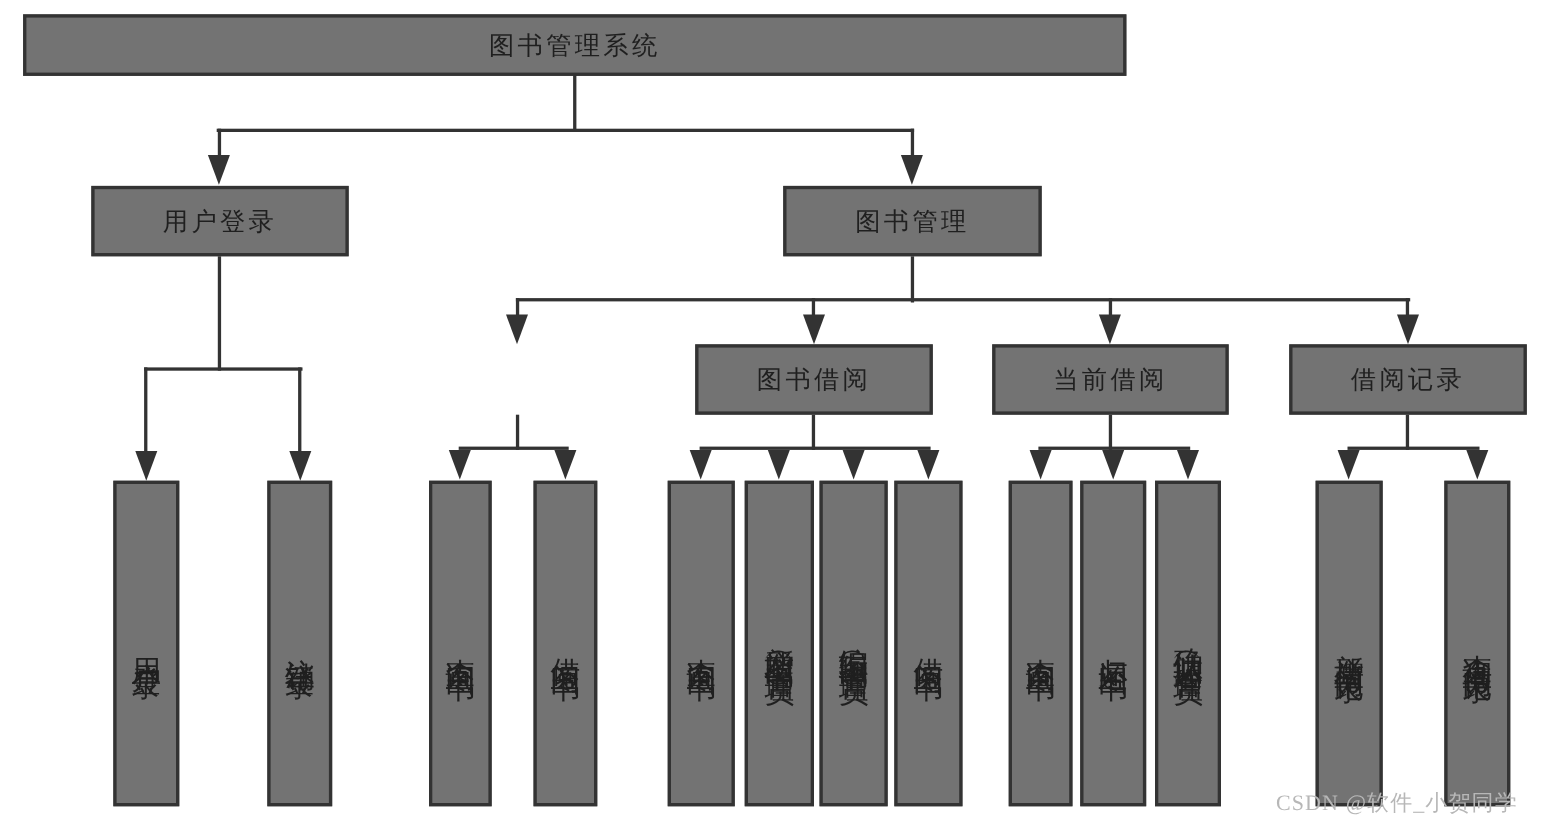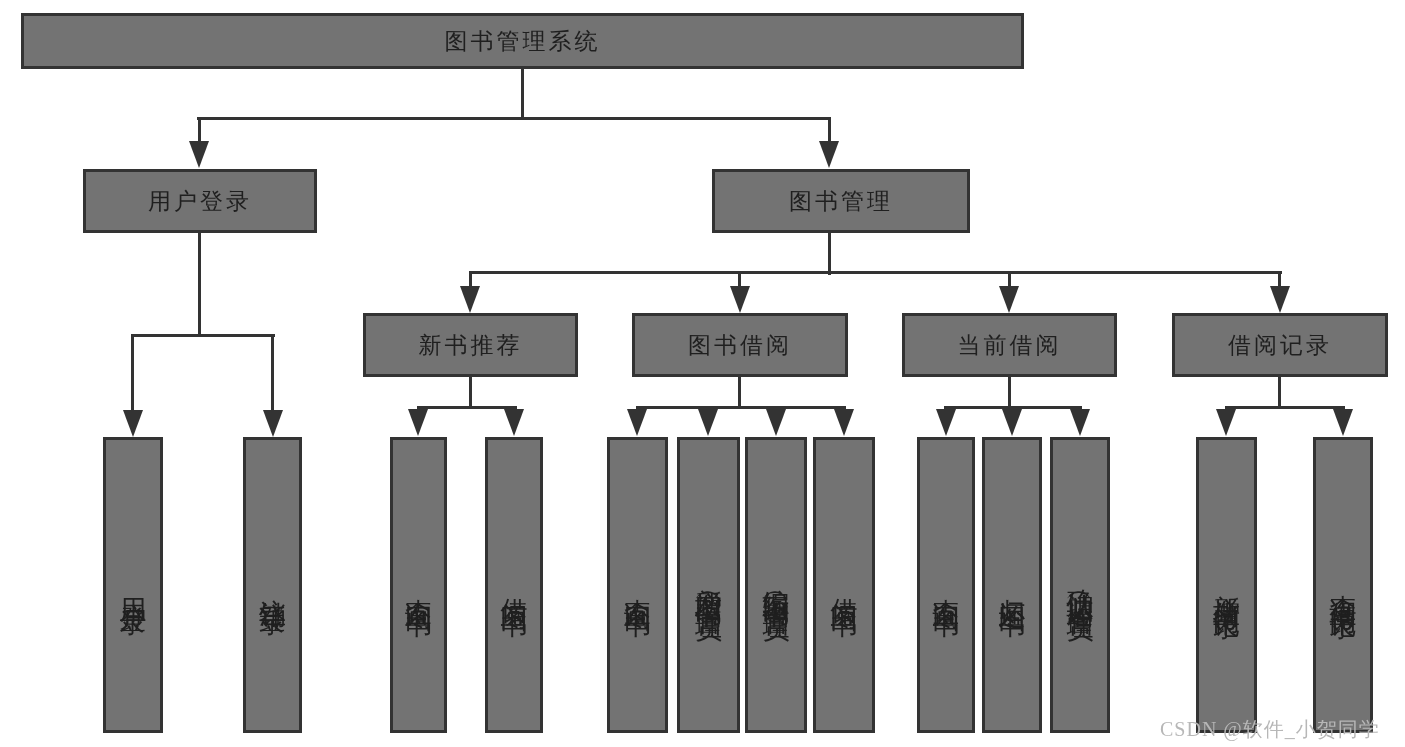--- a/index.html
+++ b/index.html
@@ -29,21 +29,21 @@
   <div class="vline" style="left:521px;top:68px;height:52px;"></div>
   <div class="hline" style="left:197px;top:117px;width:634px;"></div>
   <div class="vline" style="left:198px;top:117px;height:28px;"></div>
   <div class="arrow" style="left:189px;top:141px;"></div>
   <div class="vline" style="left:828px;top:117px;height:28px;"></div>
   <div class="arrow" style="left:819px;top:141px;"></div>
 
   <div class="box" style="left:83px;top:169px;width:234px;height:64px;">
     <span class="hlabel">用户登录</span>
   </div>
-  <div class="box" style="left:712px;top:169px;width:258px;height:64px;">
+  <div class="box" style="left:712px;top:169px;width:235px;height:64px;">
     <span class="hlabel">图书管理</span>
   </div>
 
   <div class="vline" style="left:198px;top:233px;height:104px;"></div>
   <div class="hline" style="left:131px;top:334px;width:144px;"></div>
   <div class="vline" style="left:131px;top:334px;height:78px;"></div>
   <div class="arrow" style="left:123px;top:410px;"></div>
   <div class="vline" style="left:271px;top:334px;height:78px;"></div>
   <div class="arrow" style="left:263px;top:410px;"></div>
 
@@ -51,23 +51,20 @@
   <div class="hline" style="left:469px;top:271px;width:813px;"></div>
   <div class="vline" style="left:469px;top:271px;height:20px;"></div>
   <div class="arrow" style="left:460px;top:286px;"></div>
   <div class="vline" style="left:738px;top:271px;height:20px;"></div>
   <div class="arrow" style="left:730px;top:286px;"></div>
   <div class="vline" style="left:1008px;top:271px;height:20px;"></div>
   <div class="arrow" style="left:999px;top:286px;"></div>
   <div class="vline" style="left:1278px;top:271px;height:20px;"></div>
   <div class="arrow" style="left:1270px;top:286px;"></div>
 
-  <div class="box" style="left:363px;top:313px;width:215px;height:64px;">
-    <span class="hlabel">新书推荐</span>
-  </div>
   <div class="box" style="left:902px;top:313px;width:215px;height:64px;">
     <span class="hlabel">当前借阅</span>
   </div>
   <div class="box" style="left:632px;top:313px;width:216px;height:64px;">
     <span class="hlabel">图书借阅</span>
   </div>
   <div class="box" style="left:1172px;top:313px;width:216px;height:64px;">
     <span class="hlabel">借阅记录</span>
   </div>
 

